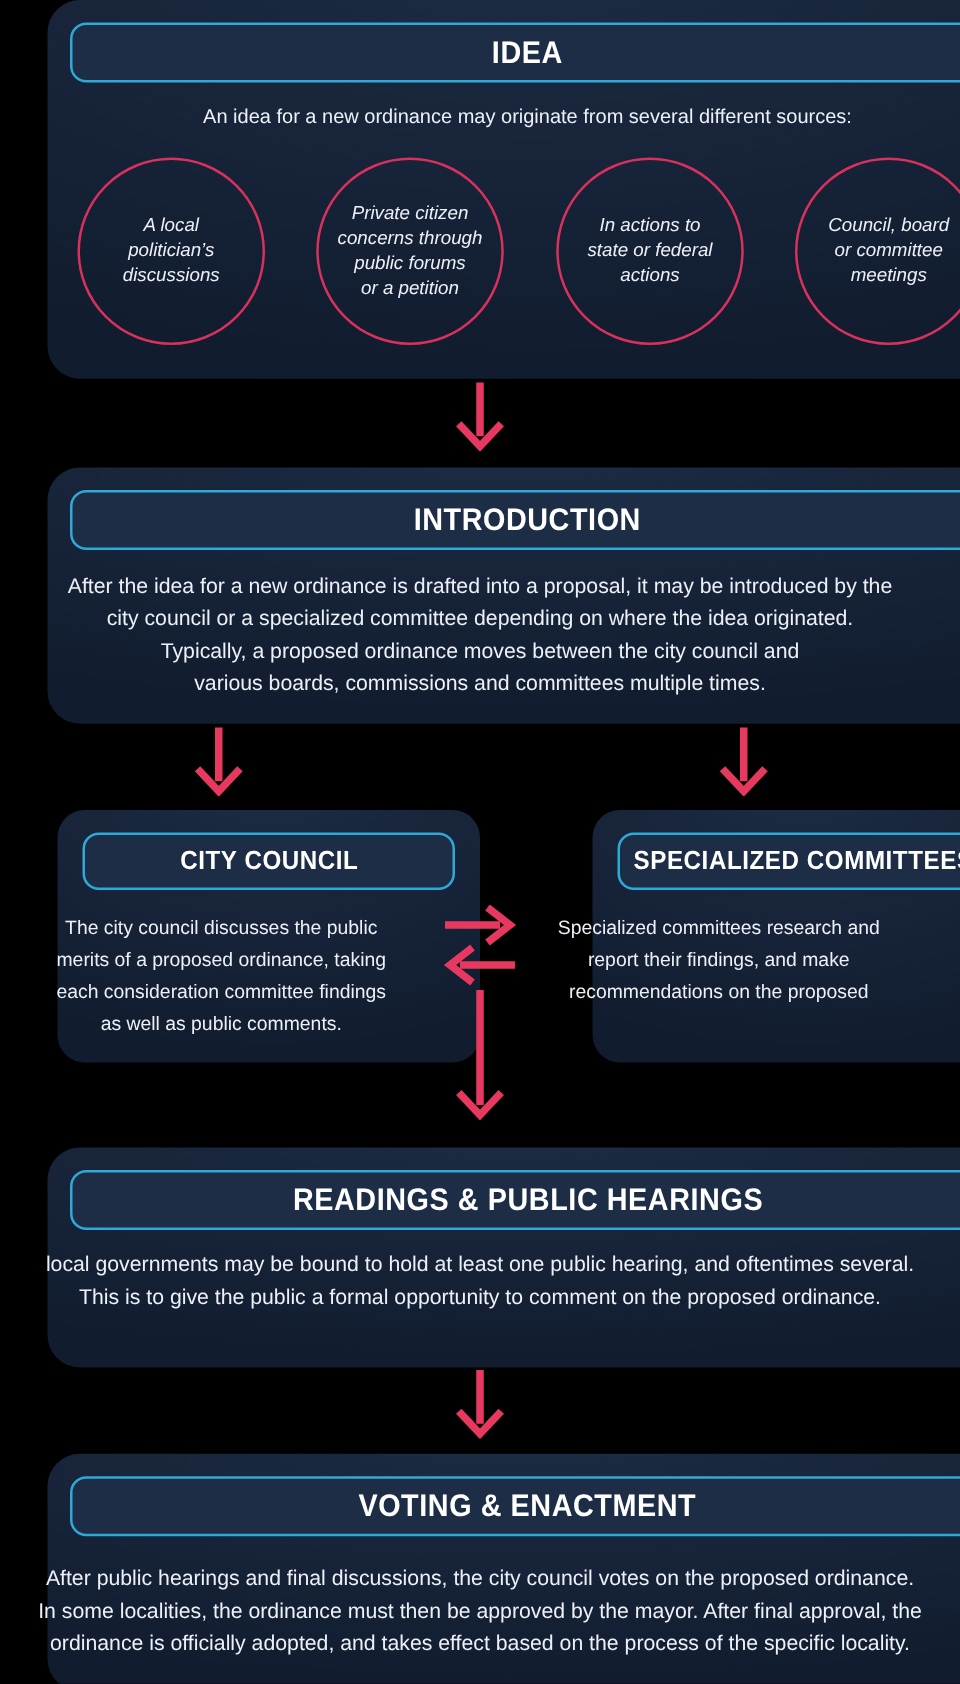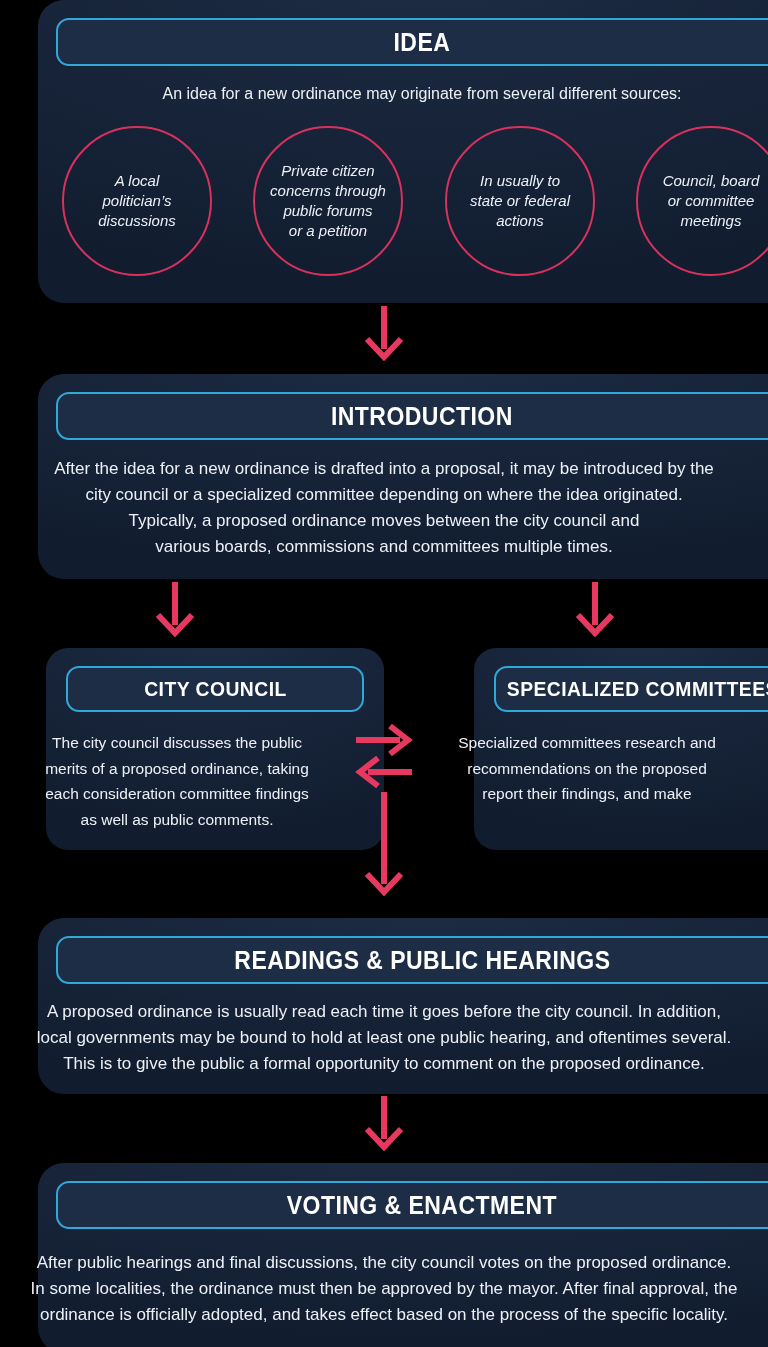--- a/index.html
+++ b/index.html
@@ -37,21 +37,21 @@
   #arrow-idea-intro{left:360px;top:305px;width:48px;height:56px}
   #arrow-intro-council{left:151px;top:581px;width:48px;height:56px}
   #arrow-intro-committees{left:571px;top:581px;width:48px;height:56px}
   #arrow-council-committees{left:354px;top:722px;width:60px;height:36px}
   #arrow-committees-council{left:354px;top:754px;width:60px;height:36px}
   #arrow-down-readings{left:360px;top:790px;width:48px;height:106px}
   #arrow-readings-voting{left:360px;top:1095px;width:48px;height:56px}
   
   #intro-body{top:456px}
   #council-body{top:730px;left:22px;width:310px}
-  #committees-body{top:730px;left:432px;width:310px}
+  #committees-body{top:730px;left:420px;width:310px}
   #readings-body{top:999px}
   #voting-body{top:1250px}
   .abs-body{position:absolute;text-align:center;color:var(--body-text)}
   .abs-body .ln{font-size:17px;line-height:26px}
   .abs-body.tight .ln{font-size:15.5px;line-height:25.5px}
 </style>
 </head>
 <body>
 
 <div class="page">
@@ -72,21 +72,21 @@
     <div class="circle" style="left:215px">
       <div class="ctext">
         <div>Private citizen</div>
         <div>concerns through</div>
         <div>public forums</div>
         <div>or a petition</div>
       </div>
     </div>
     <div class="circle" style="left:407px">
       <div class="ctext">
-        <div>In usually to</div>
+        <div>In actions to</div>
         <div>state or federal</div>
         <div>actions</div>
       </div>
     </div>
     <div class="circle" style="left:598px">
       <div class="ctext">
         <div>Council, board</div>
         <div>or committee</div>
         <div>meetings</div>
       </div>
@@ -134,22 +134,22 @@
     <div class="ln">as well as public comments.</div>
   </div>
 
   <section class="card" id="committees-card">
     <div class="pill sm">
       <span class="title small">SPECIALIZED COMMITTEES</span>
     </div>
   </section>
   <div class="abs-body tight" id="committees-body">
     <div class="ln">Specialized committees research and</div>
+    <div class="ln">report their findings, and make</div>
     <div class="ln">recommendations on the proposed</div>
-    <div class="ln">report their findings, and make</div>
   </div>
 
   <div class="arrow" id="arrow-council-committees">
     <svg viewBox="0 0 60 36" fill="none">
         <path d="M2 18 H46 M36 4 L54 18 L36 32" stroke="currentColor" stroke-width="6"></path>
       </svg>
   </div>
   <div class="arrow" id="arrow-committees-council">
     <svg viewBox="0 0 60 36" fill="none">
         <path d="M58 18 H14 M24 4 L6 18 L24 32" stroke="currentColor" stroke-width="6"></path>
@@ -160,21 +160,20 @@
         <path d="M24 2 V94 M7 84 L24 102 L41 84" stroke="currentColor" stroke-width="6"></path>
       </svg>
   </div>
 
   <section class="card wide" id="readings-card">
     <div class="pill">
       <span class="title">READINGS &amp; PUBLIC HEARINGS</span>
     </div>
   </section>
   <div class="abs-body" id="readings-body" style="left:14px;width:740px">
-    <div class="ln">A proposed ordinance is usually read each time it goes before the city council. In addition,</div>
     <div class="ln">local governments may be bound to hold at least one public hearing, and oftentimes several.</div>
     <div class="ln">This is to give the public a formal opportunity to comment on the proposed ordinance.</div>
   </div>
 
   <div class="arrow" id="arrow-readings-voting">
     <svg viewBox="0 0 48 56" fill="none">
         <path d="M24 1 V44 M7 34 L24 52 L41 34" stroke="currentColor" stroke-width="6"></path>
       </svg>
   </div>
 

